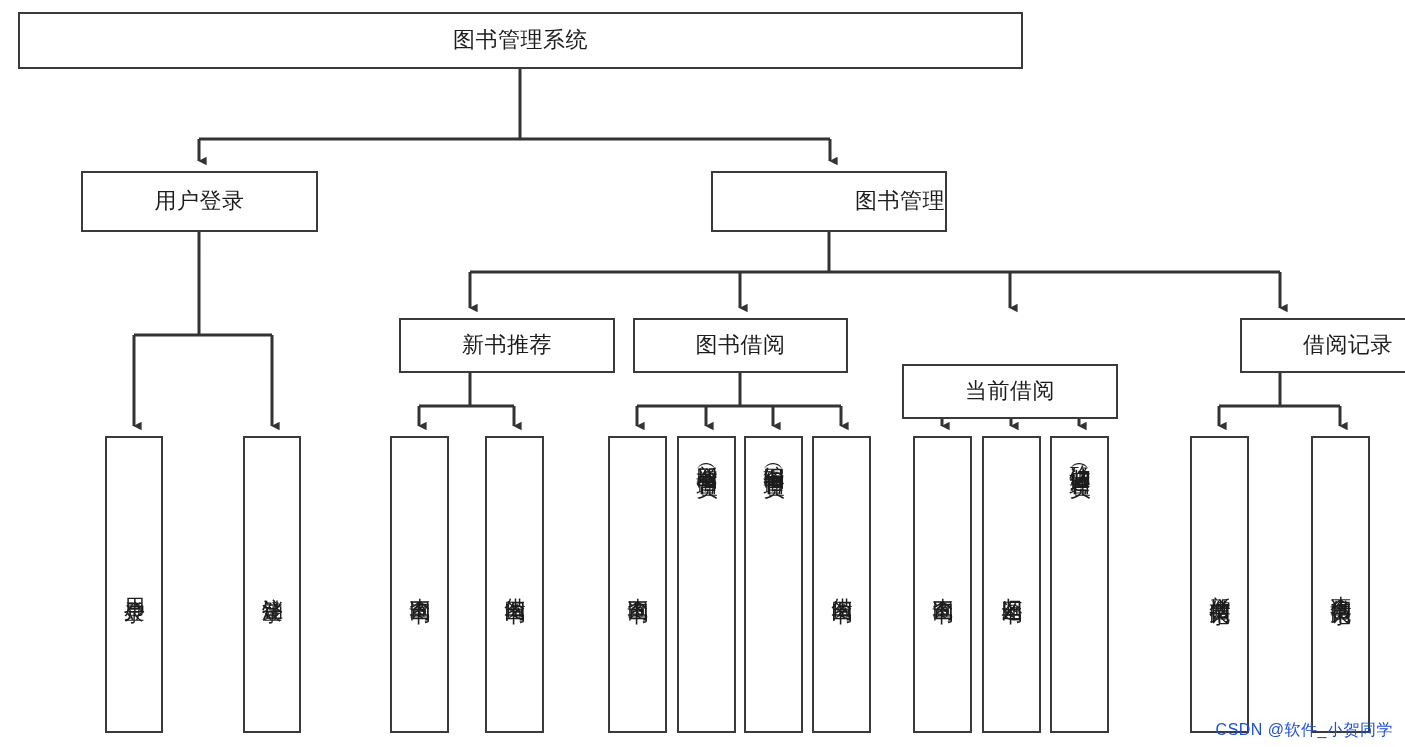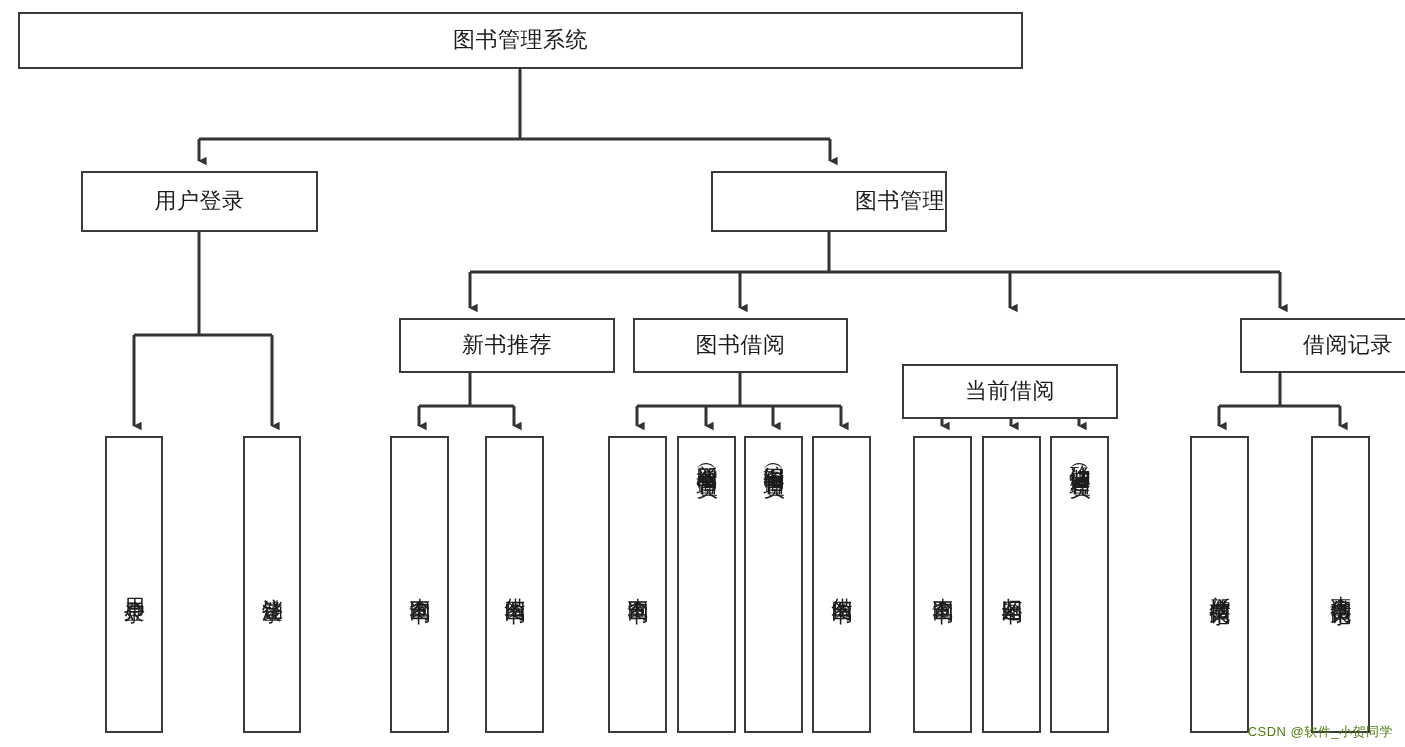--- a/index.html
+++ b/index.html
@@ -59,22 +59,22 @@
     text-orientation: upright;
     font-size: 21px;
     line-height: 1.28;
     letter-spacing: 2px;
     white-space: nowrap;
   }
   #watermark {
     position: absolute;
     right: 12px;
     bottom: 6px;
-    font-size: 13px;
-    color: #4d7c0f;
+    font-size: 16px;
+    color: #1d4ed8;
     letter-spacing: 0.5px;
     z-index: 5;
     user-select: none;
     white-space: nowrap;
     text-align: right;
   }
 </style>
 </head>
 <body>
 

